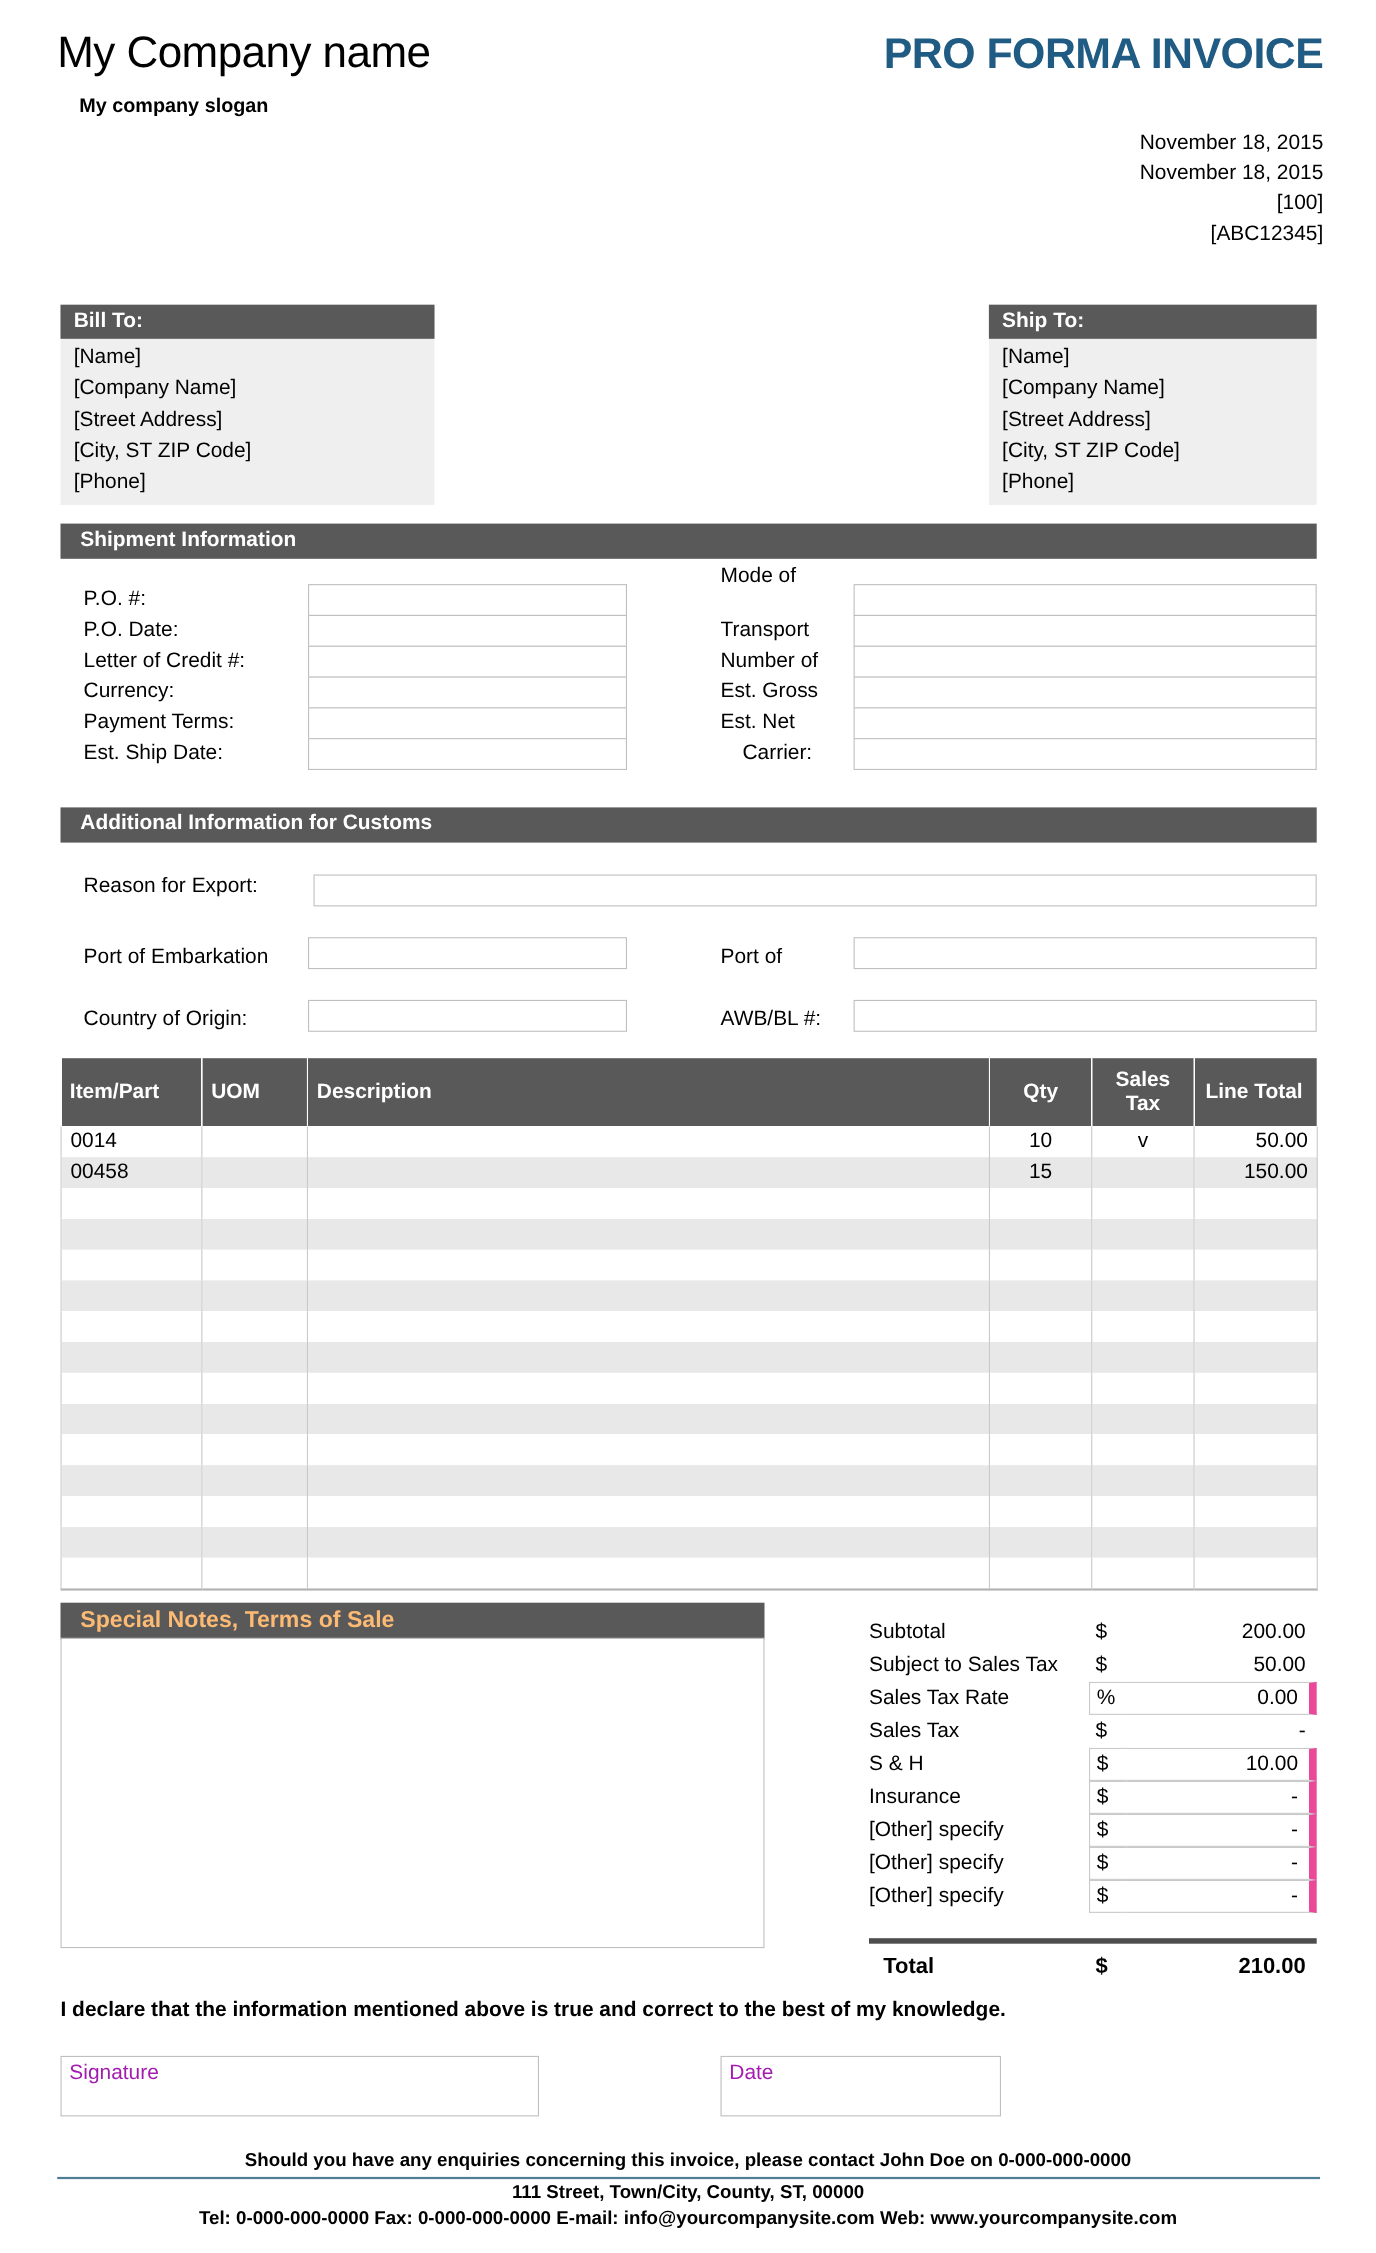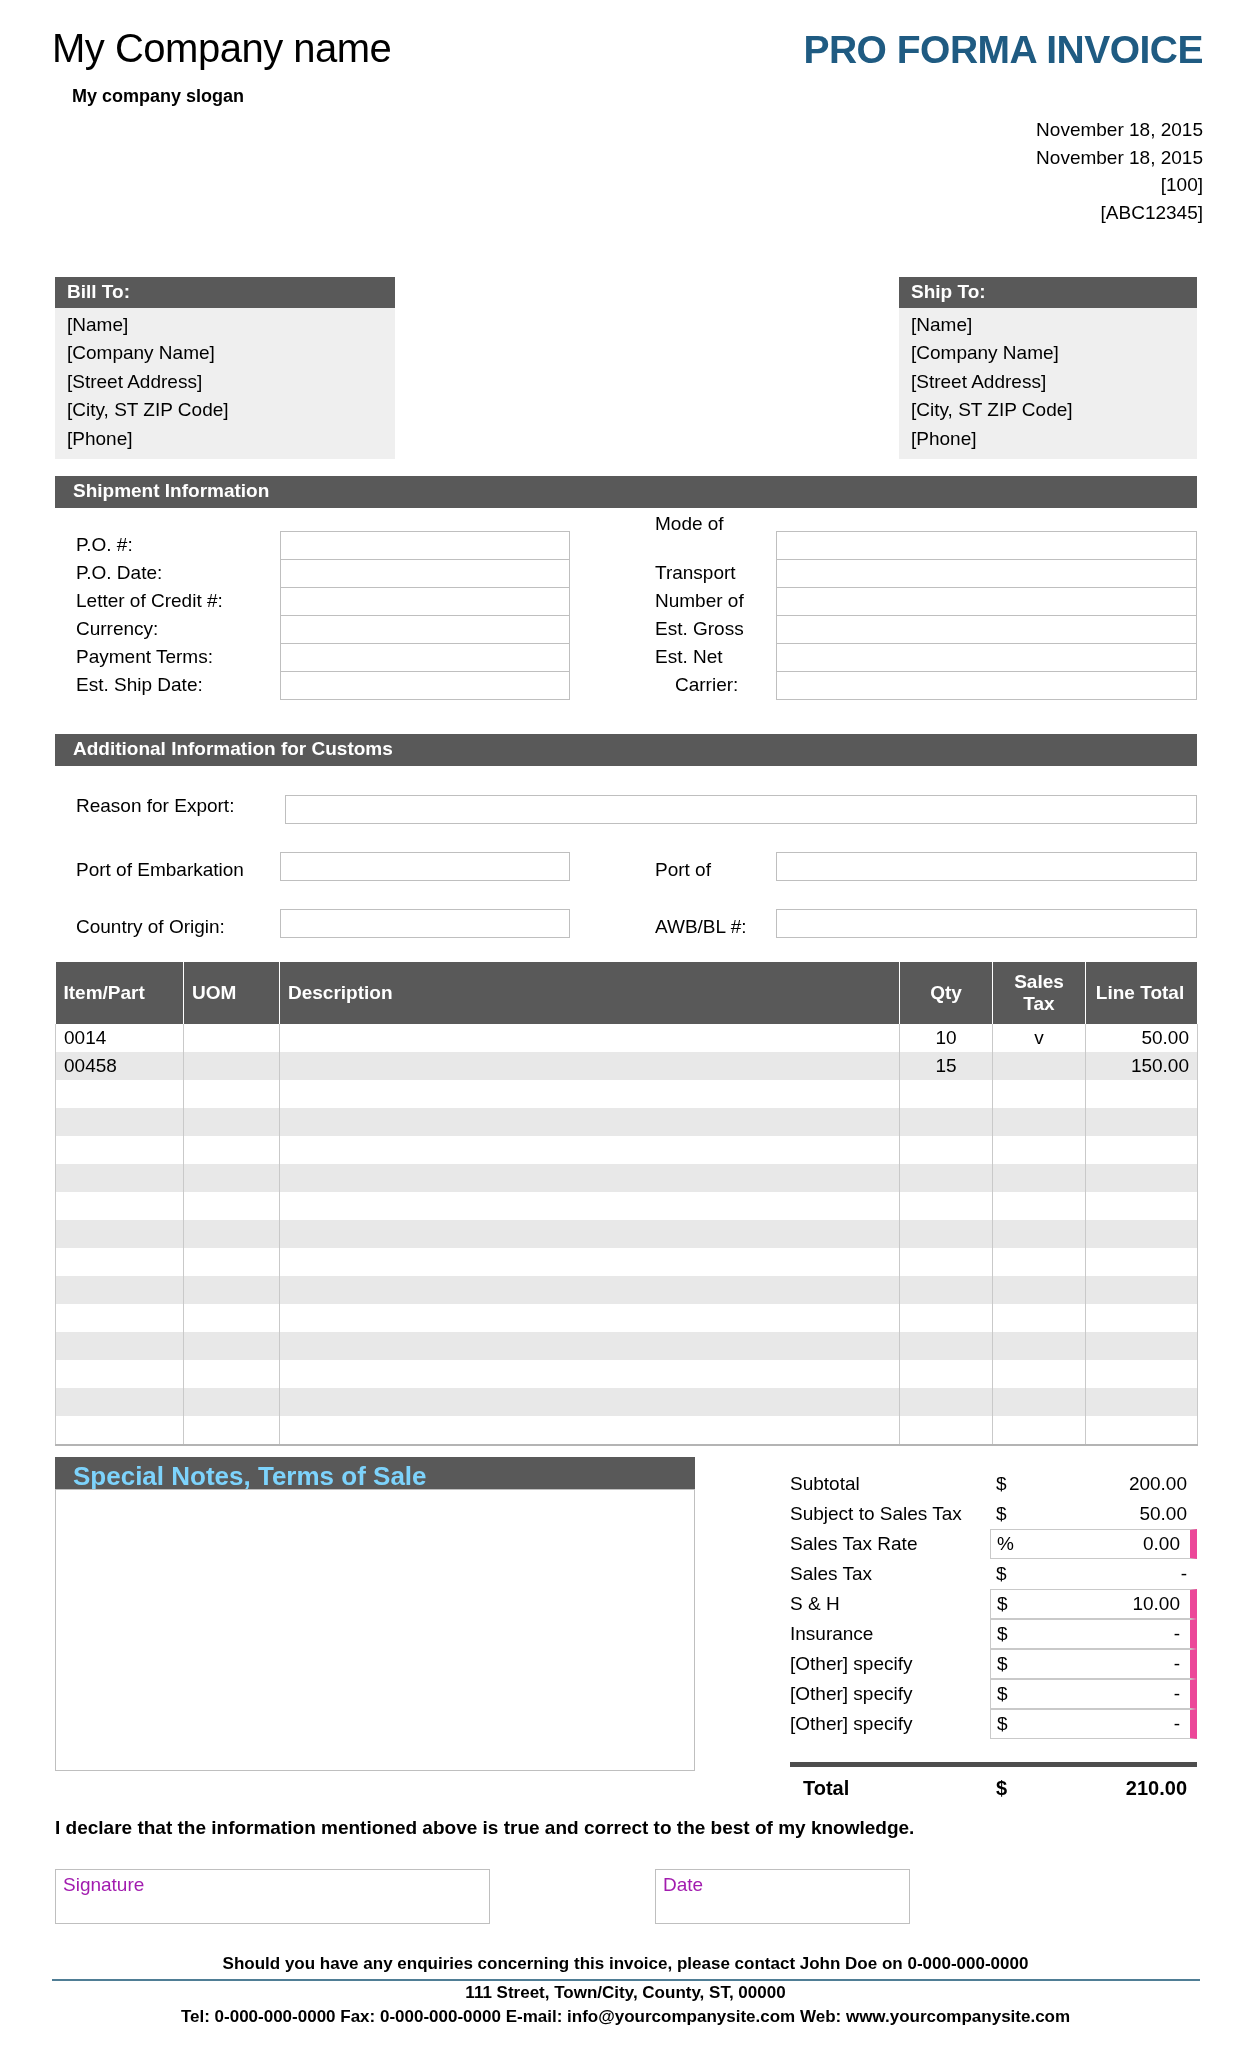--- a/index.html
+++ b/index.html
@@ -148,22 +148,22 @@
   #items-table tbody tr:last-child td { border-bottom: 2px solid #b4b4b4; }
 
   
   #notes-bar {
     position: absolute;
     left: 55px;
     top: 1457px;
     width: 640px;
     box-sizing: border-box;
     background: #595959;
-    color: #7dd3fc;
-    font-size: 26px;
+    color: #fdba74;
+    font-size: 21px;
     font-weight: bold;
     padding: 5px 0 6px 18px;
     line-height: 1.08;
   }
   #notes-area {
     position: absolute;
     left: 55px;
     top: 1489px;
     width: 640px;
     height: 282px;

